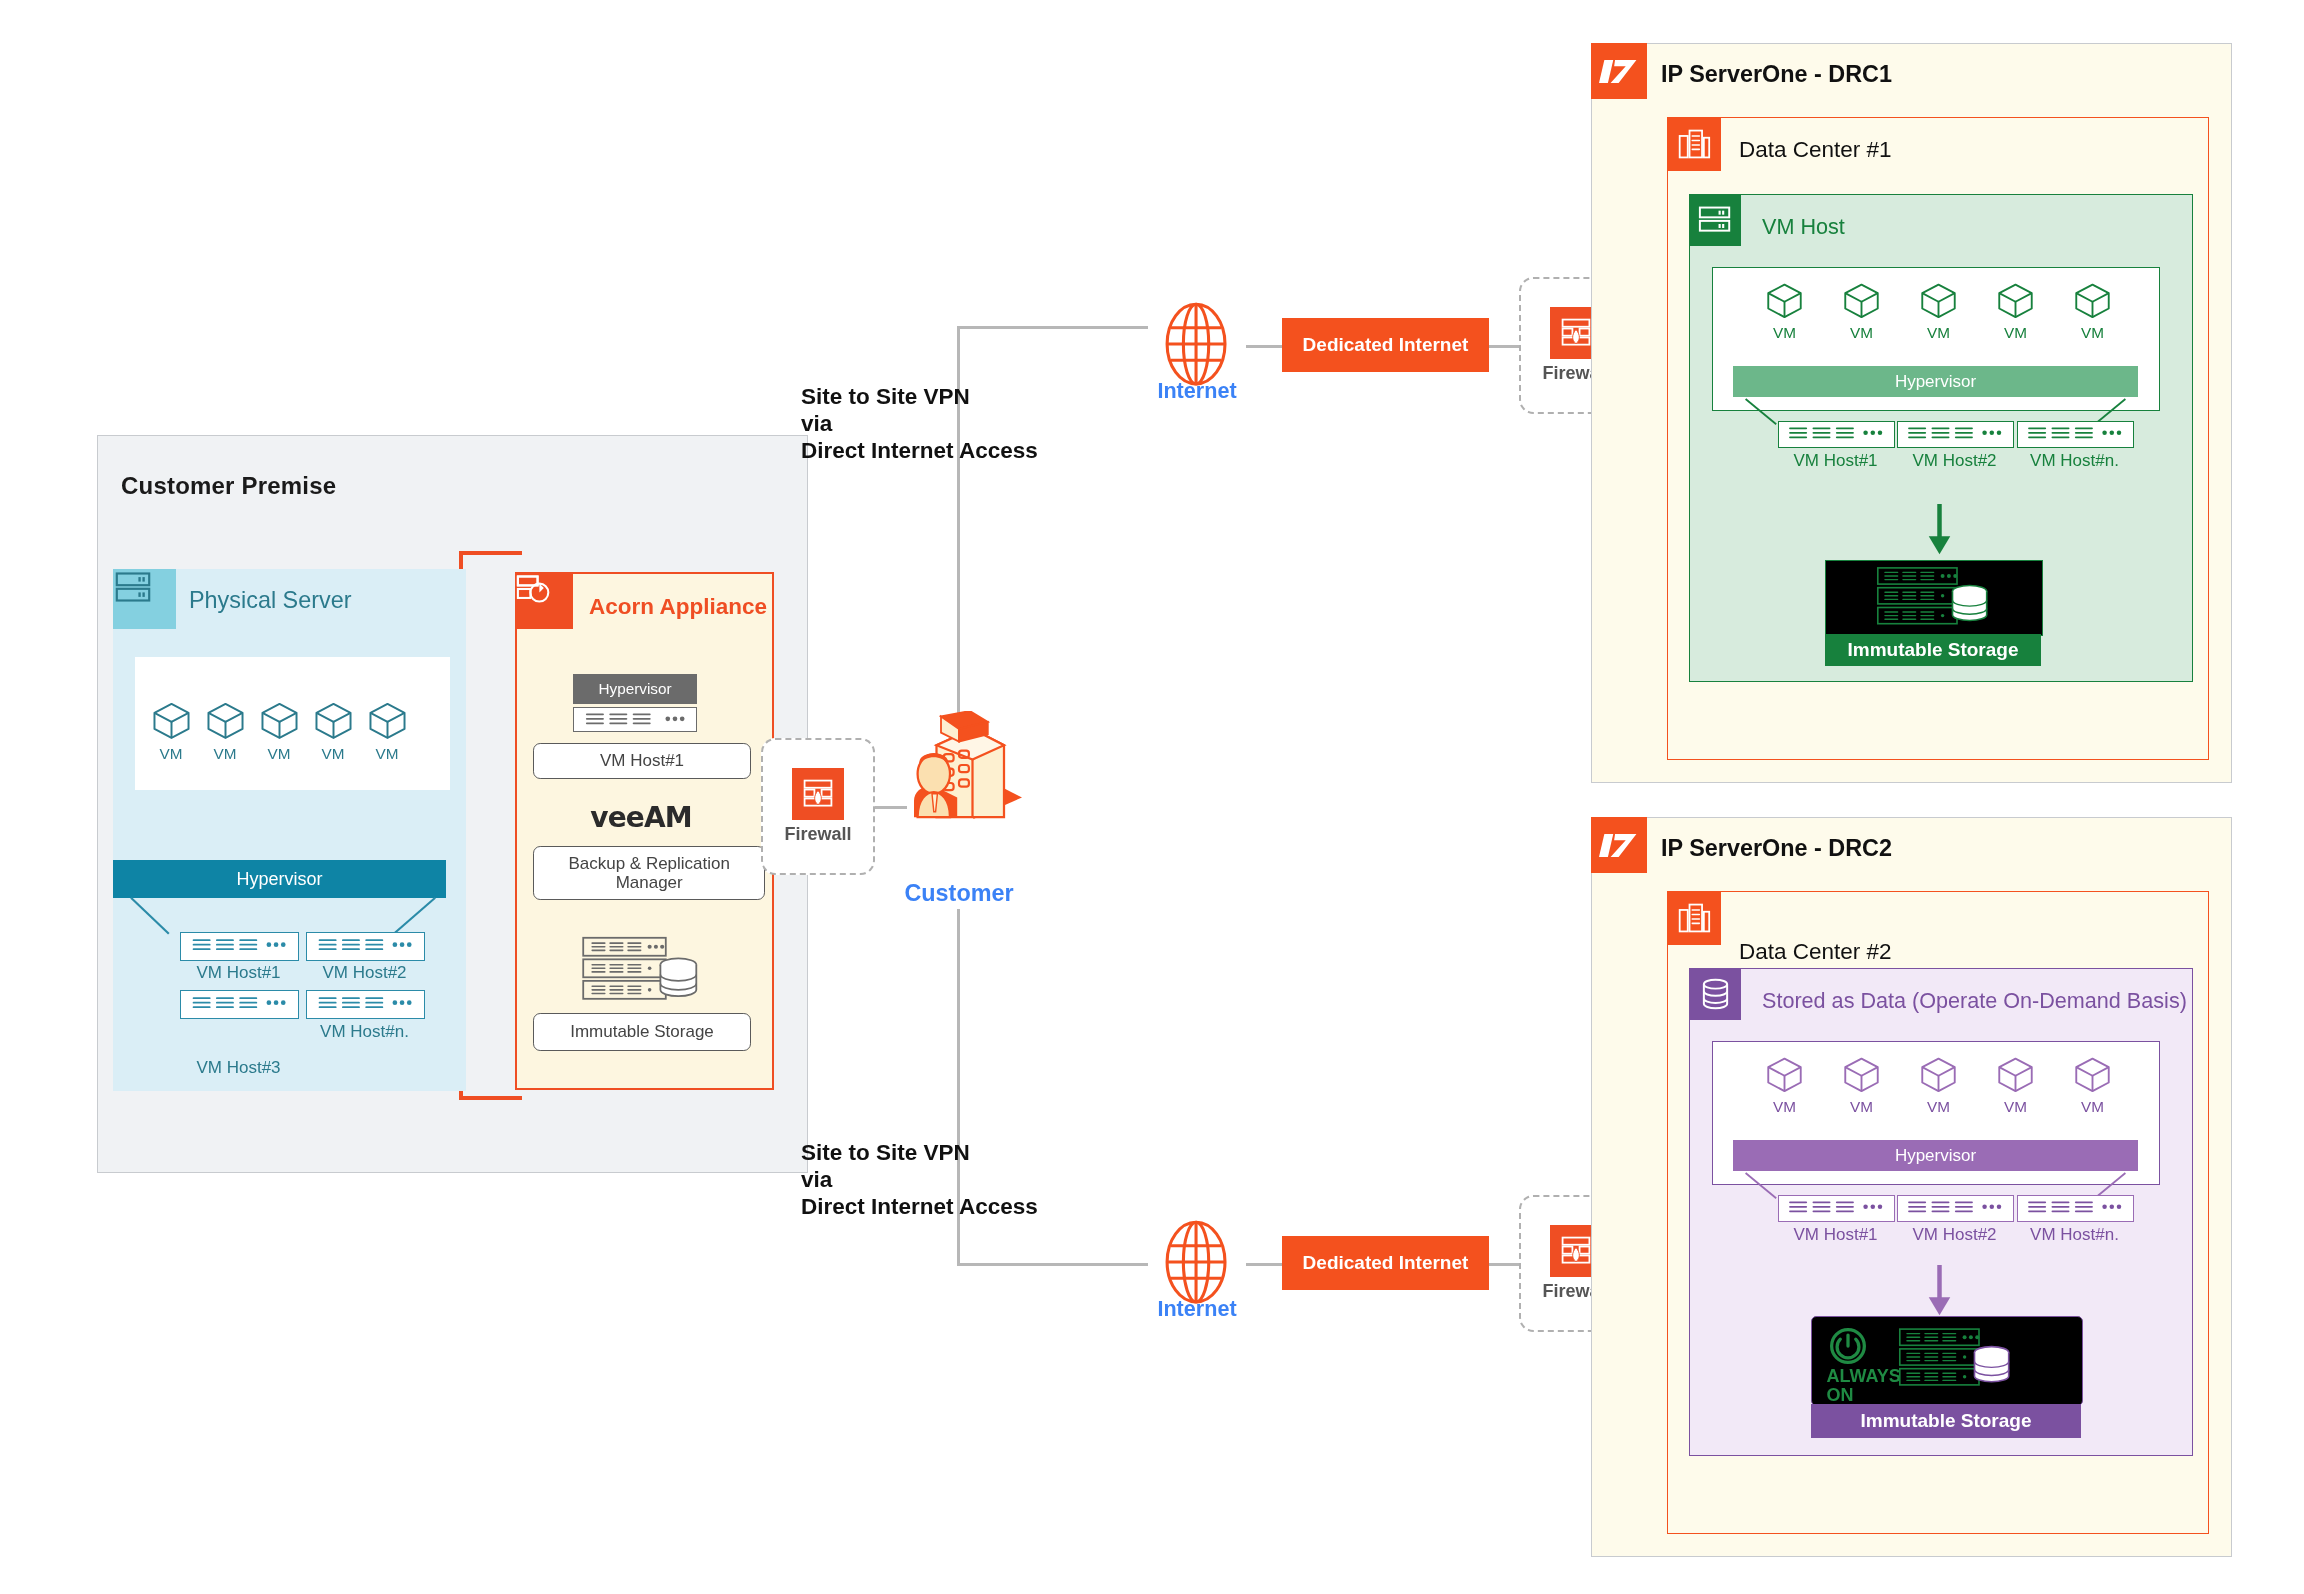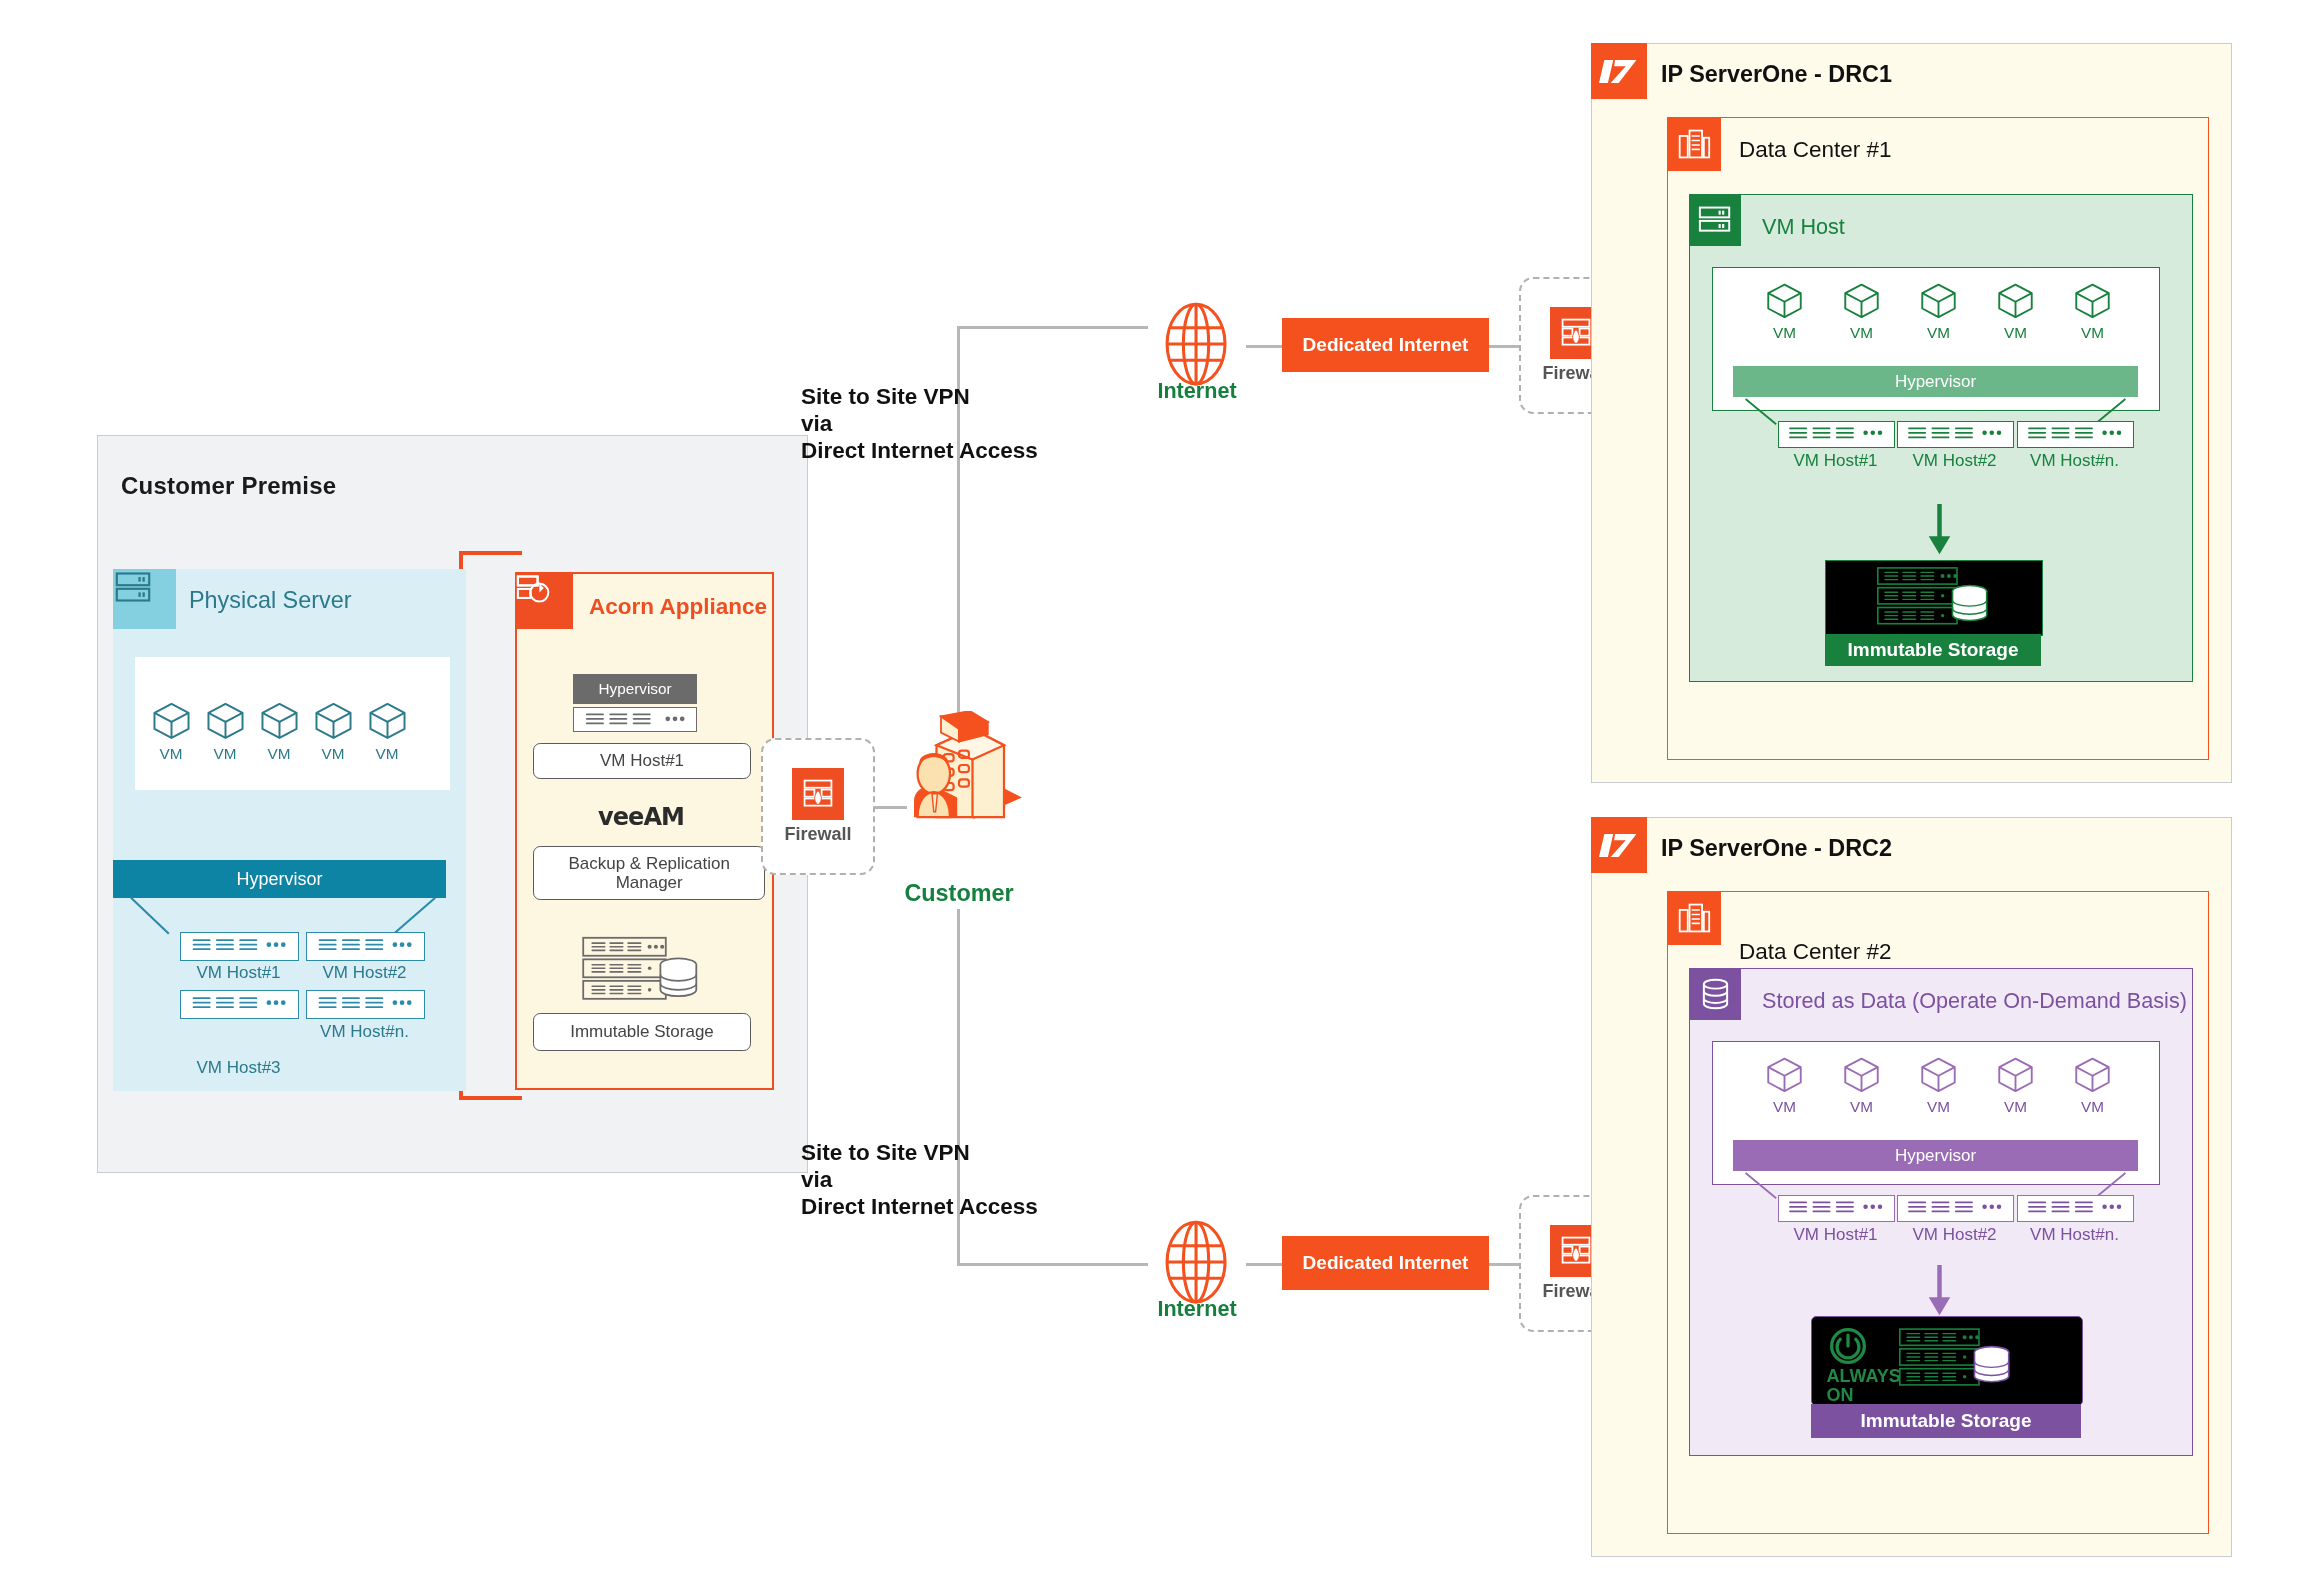--- a/index.html
+++ b/index.html
@@ -38,21 +38,21 @@
   .rbox{position:absolute;border:1.8px solid #5a5a5a;border-radius:7.2px;background:#fff;color:#444;
         display:flex;align-items:center;justify-content:center;text-align:center;font-size:17px;line-height:1.12;}
 
   
   .fw{position:absolute;border:2.7px dashed #b0b0b0;border-radius:14.4px;background:#fff;
       display:flex;flex-direction:column;align-items:center;justify-content:center;}
   .fw-sq{width:52px;height:52px;background:#ef4e23;display:flex;align-items:center;justify-content:center;}
   .fw-lbl{font-size:18px;font-weight:bold;color:#555;margin-top:4.5px;}
 
   
-  .net-lbl{position:absolute;font-size:21.6px;font-weight:bold;color:#15803d;text-align:center;}
+  .net-lbl{position:absolute;font-size:21.6px;font-weight:bold;color:#3b82f6;text-align:center;}
   .ded{position:absolute;background:#f4511e;color:#fff;font-weight:bold;font-size:19px;
        display:flex;align-items:center;justify-content:center;}
   .vpn-lbl{position:absolute;font-size:22.5px;font-weight:bold;color:#111;line-height:1.2;}
 
   
   .drc{position:absolute;background:#fefbeb;border:1.8px solid #c8cbcf;}
   .drc-logo{position:absolute;width:56px;height:56px;background:#f4511e;
             display:flex;align-items:center;justify-content:center;}
   .drc-title{position:absolute;font-size:23.4px;font-weight:bold;color:#111;}
   .dc{position:absolute;border:1.8px solid #f4511e;background:#fefbeb;}
@@ -288,21 +288,21 @@
           <circle cx="104" cy="12" r="2.6"></circle>
           <circle cx="112" cy="12" r="2.6"></circle>
           <circle cx="120" cy="12" r="2.6"></circle>
         </g>
     </svg>
   </div>
 
   <div class="rbox" style="left:533px;top:743px;width:216px;height:34px;">VM Host#1</div>
 
   <div class="abs" style="left:533px;top:798px;width:216px;height:38px;display:flex;align-items:center;justify-content:center;">
-    <span style="font-size:24px;font-weight:bold;color:#2b2b2b;letter-spacing:-0.9px;font-family:'DejaVu Sans',sans-serif;">veeAM</span>
+    <span style="font-size:28px;font-weight:bold;color:#2b2b2b;letter-spacing:-0.9px;font-family:'DejaVu Sans',sans-serif;">veeAM</span>
   </div>
 
   <div class="rbox" style="left:533px;top:846px;width:216px;height:52px;padding:0 7.2px;">Backup &amp; Replication Manager</div>
 
   <div class="abs" style="left:581px;top:936px;width:122px;height:70px;">
     <svg width="122" height="70" viewBox="0 0 135 78">
       <g fill="none" stroke="#6b6b6b" stroke-width="2">
         <rect x="2" y="2" width="92" height="20"></rect>
           <rect x="2" y="26" width="92" height="20"></rect>
           <rect x="2" y="50" width="92" height="20"></rect>

